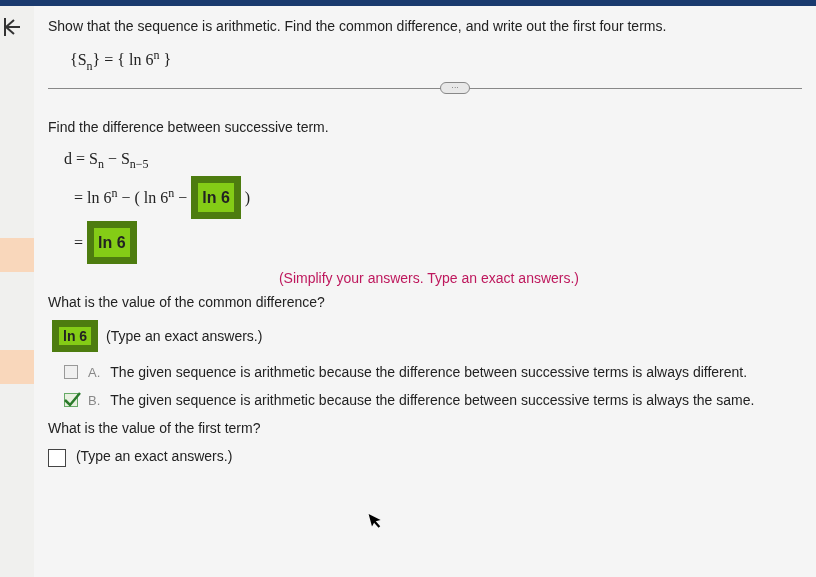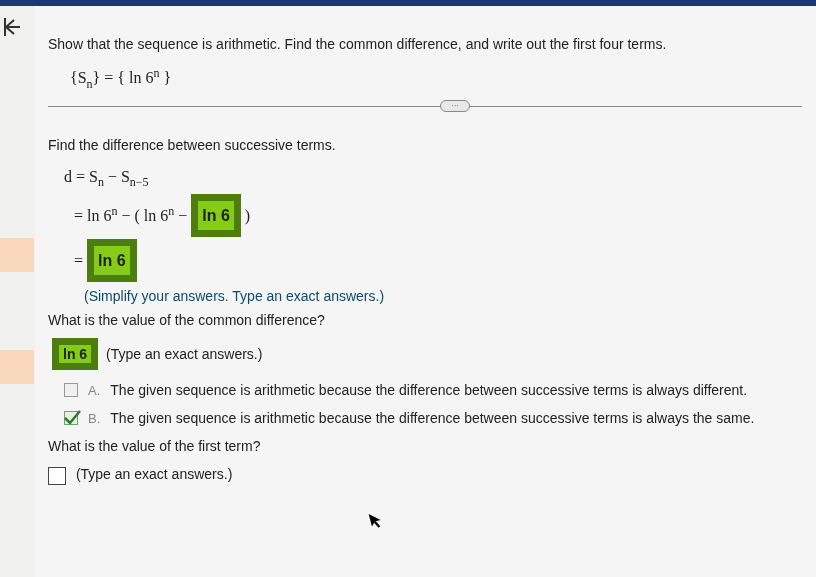--- a/index.html
+++ b/index.html
@@ -35,21 +35,21 @@
     }
     .hl-peach {
       position: absolute;
       left: 0;
       width: 34px;
       height: 34px;
       background: #f9d7bb;
     }
     .content {
       flex: 1;
-      padding: 30px 14px 14px 14px;
+      padding: 12px 14px 14px 14px;
       background: #f5f5f5;
     }
     .prompt-line {
       margin-bottom: 14px;
       font-size: 14px;
     }
     .formula-display {
       margin-left: 22px;
       margin-bottom: 14px;
       font-family: Liberation Serif, serif;
@@ -81,23 +81,24 @@
       margin: 10px 0;
     }
     .math-steps {
       margin: 8px 0 6px 16px;
       font-family: "Times New Roman", serif;
       font-size: 16px;
       line-height: 1.7;
     }
     .math-steps .row { margin-bottom: 2px; }
     .hint {
-      margin-left: 36px;
-      font-size: 14px;
-      color: #0c4a6e;
+      margin-left: 8px;
+      font-size: 14px;
+      color: #be185d;
+      text-align: center;
     }
     .ans-box {
       background: #84cc16;
       border: 7px solid #4d7c0f;
       padding: 1px 4px;
       display: inline-block;
       font-family: Arial, sans-serif;
       font-weight: bold;
     }
     .options {
@@ -174,21 +175,21 @@
 
     <div class="formula-display">
       <span>{S</span><span class="sub">n</span><span>} = { ln 6</span><span class="sup">n</span><span> }</span>
     </div>
 
     <div class="divider-wrap">
       <hr class="divider">
       <div class="slider-handle">···</div>
     </div>
 
-    <div class="qtext">Find the difference between successive terms.</div>
+    <div class="qtext">Find the difference between successive term.</div>
 
     <div class="math-steps">
       <div class="row">
         <span>d = S</span><span class="sub">n</span><span> − S</span><span class="sub">n−5</span>
       </div>
       <div class="row" style="margin-left:10px;">
         <span>= ln 6</span><span class="sup">n</span><span> − ( ln 6</span><span class="sup">n</span><span> − </span><span class="ans-box">ln 6</span><span> )</span>
       </div>
       <div class="row" style="margin-left:10px;">
         <span>= </span><span class="ans-box">ln 6</span>

